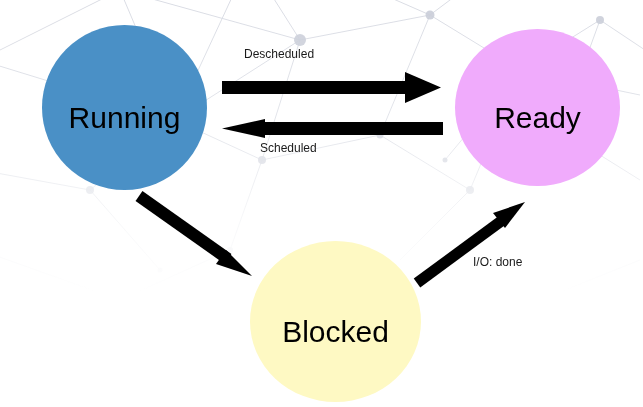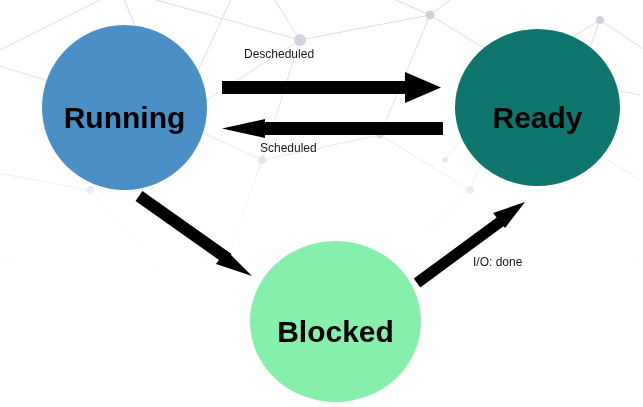--- a/index.html
+++ b/index.html
@@ -39,21 +39,21 @@
   .state-node {
     position: absolute;
     border-radius: 50%;
     display: flex;
     align-items: center;
     justify-content: center;
   }
   .state-label {
     color: #000000;
     font-size: 30px;
-    font-weight: 700;
+    font-weight: 400;
     line-height: 1;
     letter-spacing: 0px;
     white-space: nowrap;
     margin-top: 20px;
   }
   #node-running {
     left: 42px;  top: 25px;
     width: 165px; height: 165px;
   }
   #node-ready {
@@ -139,25 +139,25 @@
       <circle cx="160" cy="270" r="2.5"></circle>
       <circle cx="445" cy="160" r="2.5"></circle>
     </g>
   </svg>
   <div id="bg-fade"></div>
 
   <div class="state-node" id="node-running" style="background: rgb(74, 144, 198);">
     <span class="state-label" style="color: rgb(0, 0, 0);">Running</span>
   </div>
 
-  <div class="state-node" id="node-ready" style="background: #0f766e; justify-content: center;">
+  <div class="state-node" id="node-ready" style="background: #f0abfc; justify-content: center;">
     <span class="state-label" style="color: rgb(0, 0, 0);">Ready</span>
   </div>
 
-  <div class="state-node" id="node-blocked" style="background: #86efac;">
+  <div class="state-node" id="node-blocked" style="background: #fef9c3;">
     <span class="state-label" style="color: rgb(0, 0, 0);">Blocked</span>
   </div>
 
   <svg id="arrows-layer" viewBox="0 0 643 407" xmlns="http://www.w3.org/2000/svg">
 
     <g>
       <rect x="222" y="81" width="190" height="13" fill="#000000"></rect>
       <polygon points="405,72 441,87.5 405,103" fill="#000000"></polygon>
     </g>
 

